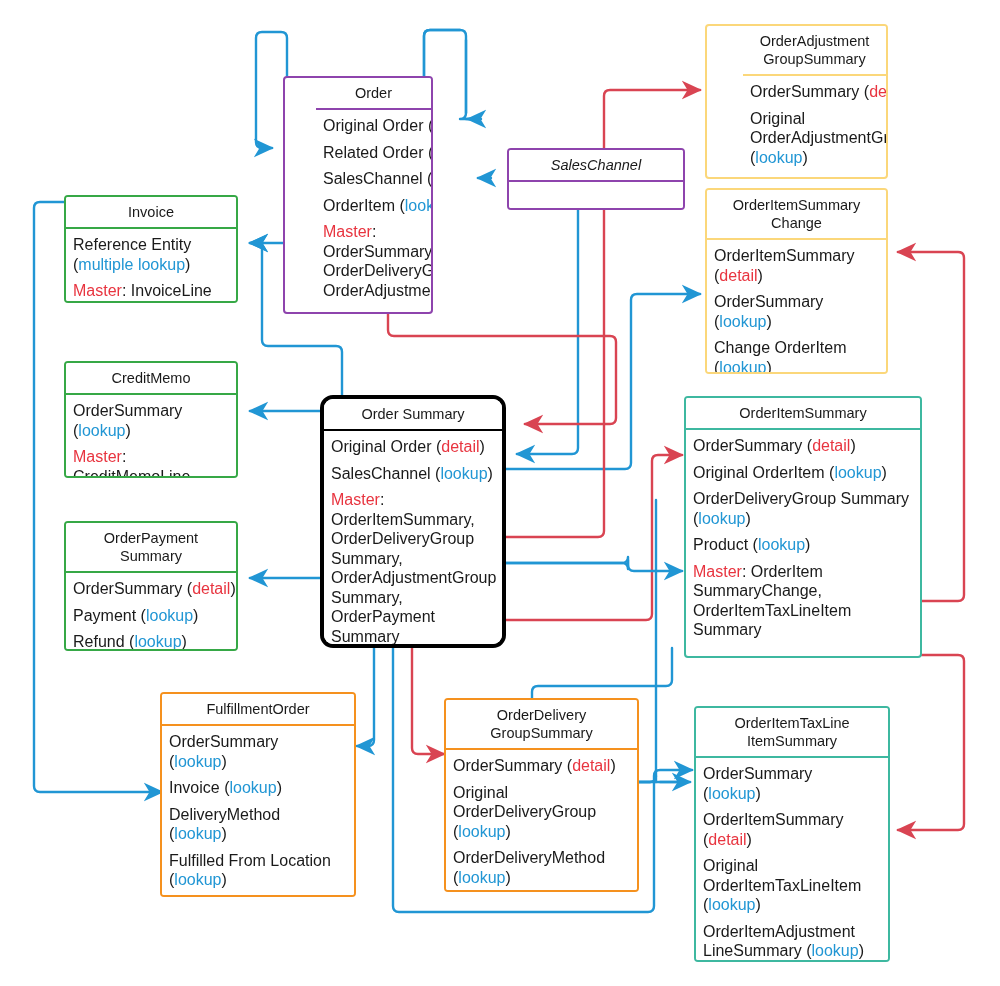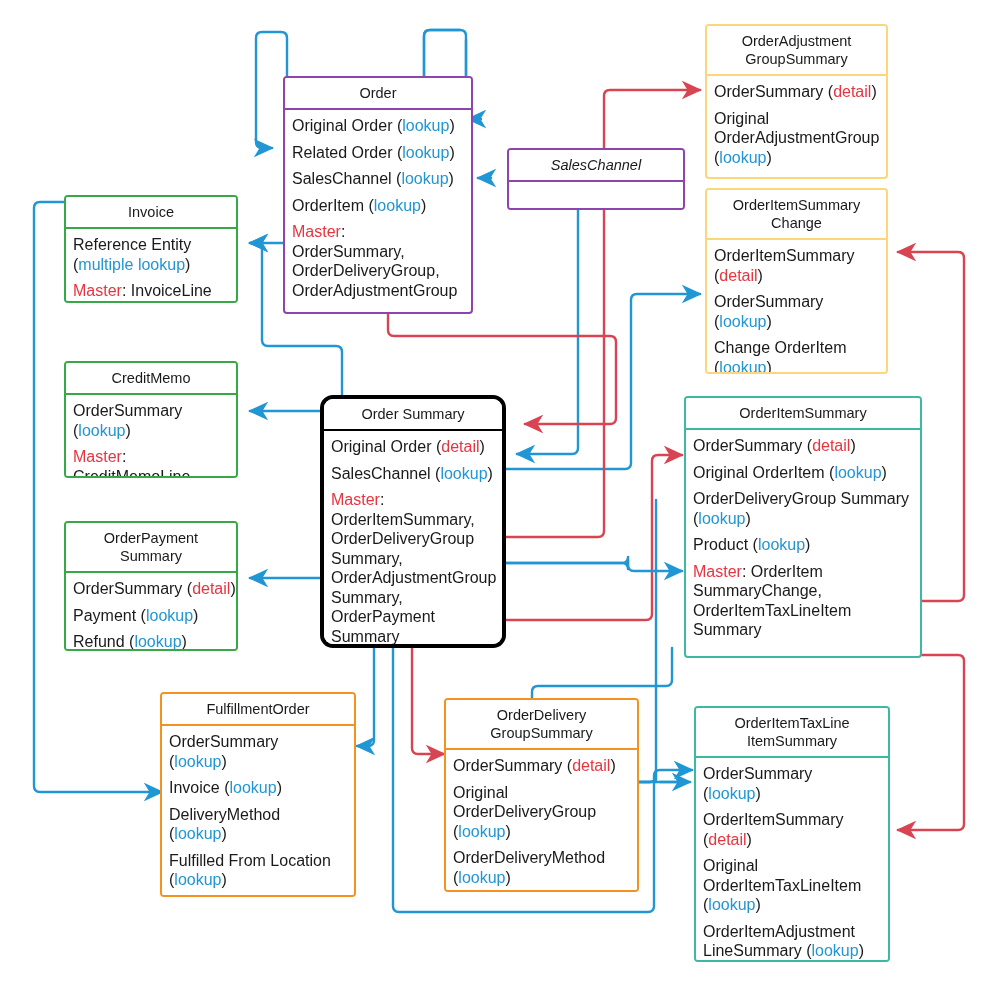--- a/index.html
+++ b/index.html
@@ -95,21 +95,21 @@
       <path d="M636,782 L650,782 Q656,782 656,776 L656,500 L656,510" stroke="#2196d4"></path>
       <path d="M636,782 L650,782 Q656,782 656,776 L656,782 L656,782" stroke="#2196d4"></path>
       <path d="M660,782 L690,782" stroke="#2196d4" marker-end="url(#ab)"></path>
       <path d="M636,782 L684,782" stroke="#2196d4"></path>
 
       <path d="M672,648 L672,680 Q672,686 666,686 L538,686 Q532,686 532,692 L532,700" stroke="#2196d4"></path>
 
     </g>
   </svg>
 
-  <div class="ent c-purple" style="left:283px;top:76px;width:190px;height:238px;">
+  <div class="ent c-purple" style="left:283px;top:76px;width:150px;height:238px;padding-left:31px;">
     <div class="hdr"><span>Order</span></div>
     <div class="body">
       <div class="row">Original&nbsp;Order&nbsp;(<span class="lk">lookup</span>)</div>
       <div class="row">Related&nbsp;Order&nbsp;(<span class="lk">lookup</span>)</div>
       <div class="row">SalesChannel&nbsp;(<span class="lk">lookup</span>)</div>
       <div class="row">OrderItem&nbsp;(<span class="lk">lookup</span>)</div>
       <div class="row"><span class="ms">Master</span>:<br>OrderSummary,<br>OrderDeliveryGroup,<br>OrderAdjustmentGroup</div>
     </div>
   </div>
 
@@ -164,21 +164,21 @@
 
   <div class="ent c-orange" style="left:444px;top:698px;width:195px;height:194px;">
     <div class="hdr">OrderDelivery<br>GroupSummary</div>
     <div class="body">
       <div class="row">OrderSummary&nbsp;(<span class="dt">detail</span>)</div>
       <div class="row">Original<br>OrderDeliveryGroup<br>(<span class="lk">lookup</span>)</div>
       <div class="row">OrderDeliveryMethod<br>(<span class="lk">lookup</span>)</div>
     </div>
   </div>
 
-  <div class="ent c-yellow" style="left:705px;top:24px;width:183px;height:155px;">
+  <div class="ent c-yellow" style="left:705px;top:24px;width:183px;height:155px;padding-left:36px;">
     <div class="hdr">OrderAdjustment<br>GroupSummary</div>
     <div class="body">
       <div class="row">OrderSummary&nbsp;(<span class="dt">detail</span>)</div>
       <div class="row">Original<br>OrderAdjustmentGroup<br>(<span class="lk">lookup</span>)</div>
     </div>
   </div>
 
   <div class="ent c-yellow" style="left:705px;top:188px;width:183px;height:186px;">
     <div class="hdr">OrderItemSummary<br>Change</div>
     <div class="body">

